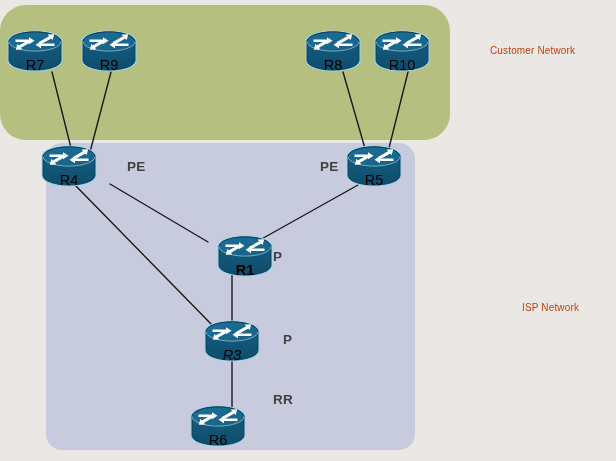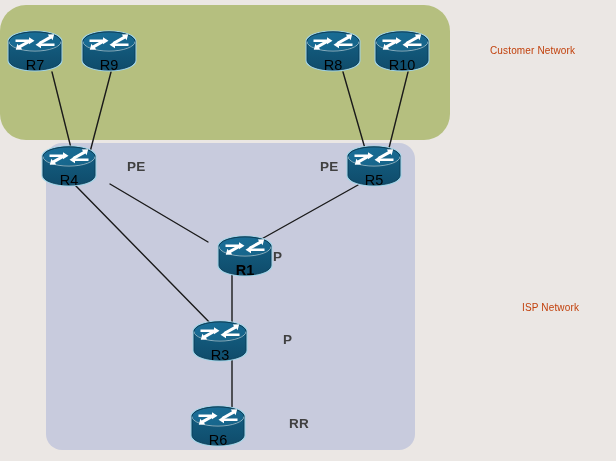--- a/index.html
+++ b/index.html
@@ -335,21 +335,21 @@
       <path d="M32.5,12.2 L43,6.3 L41.8,4.4 L48.2,4.2 L46.6,10.3 L45.4,8.4 L34.9,14.3 Z"></path>
 
       <path d="M25.5,11.8 L15,17.7 L16.2,19.6 L9.8,19.8 L11.4,13.7 L12.6,15.6 L23.1,9.7 Z"></path>
 
       <path d="M48.5,16 L35,16 L35,18.3 L29.5,14.7 L35,11.3 L35,13.6 L48.5,13.6 Z"></path>
     </g>
   </svg>
         </div>
         <div class="router-label">R1</div>
       </div>
-      <div class="router" style="left: 191px; top: 320px;">
+      <div class="router" style="left: 203px; top: 320px; font-style: italic;">
         <div>
   <svg viewBox="0 0 58 44" xmlns="http://www.w3.org/2000/svg">
     <defs>
       <linearGradient id="grad-R3" x1="0" y1="0" x2="0" y2="1">
         <stop offset="0%" stop-color="#156287"></stop>
         <stop offset="100%" stop-color="#0f4c6b"></stop>
       </linearGradient>
       <linearGradient id="gradTop-R3" x1="0" y1="0" x2="1" y2="1">
         <stop offset="0%" stop-color="#1a6f99"></stop>
         <stop offset="100%" stop-color="#156287"></stop>
@@ -412,19 +412,19 @@
         </div>
         <div class="router-label">R6</div>
       </div>
     </div>
 
   <div id="roles-layer">
       <div class="role-label" style="left: 127px; top: 159px;">PE</div>
       <div class="role-label" style="left: 320px; top: 159px;">PE</div>
       <div class="role-label" style="left: 273px; top: 249px;">P</div>
       <div class="role-label" style="left: 283px; top: 332px;">P</div>
-      <div class="role-label" style="left: 273px; top: 416px; margin-left: 16px;">RR</div>
+      <div class="role-label" style="left: 273px; top: 392px;">RR</div>
     </div>
 
   <div class="zone-label" id="label-customer-network" style="left: 490px; top: 45px;">Customer Network</div>
   <div class="zone-label" id="label-isp-network" style="left: 490px; top: 302px; margin-left: 32px;">ISP Network</div>
 
 </div>
 
 </body></html>

